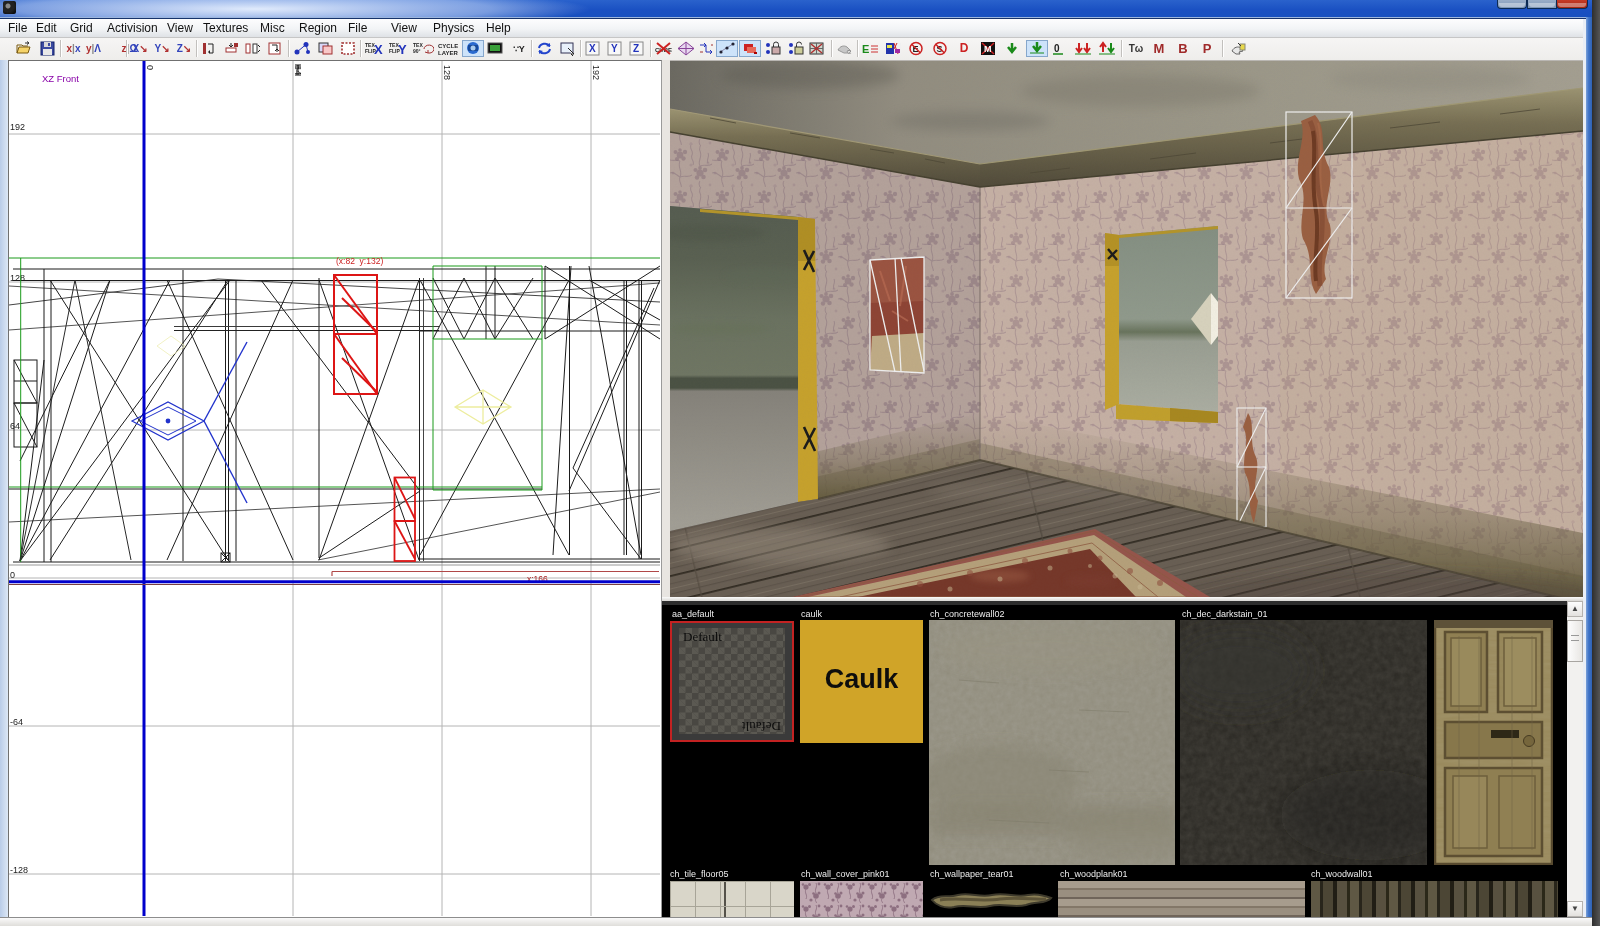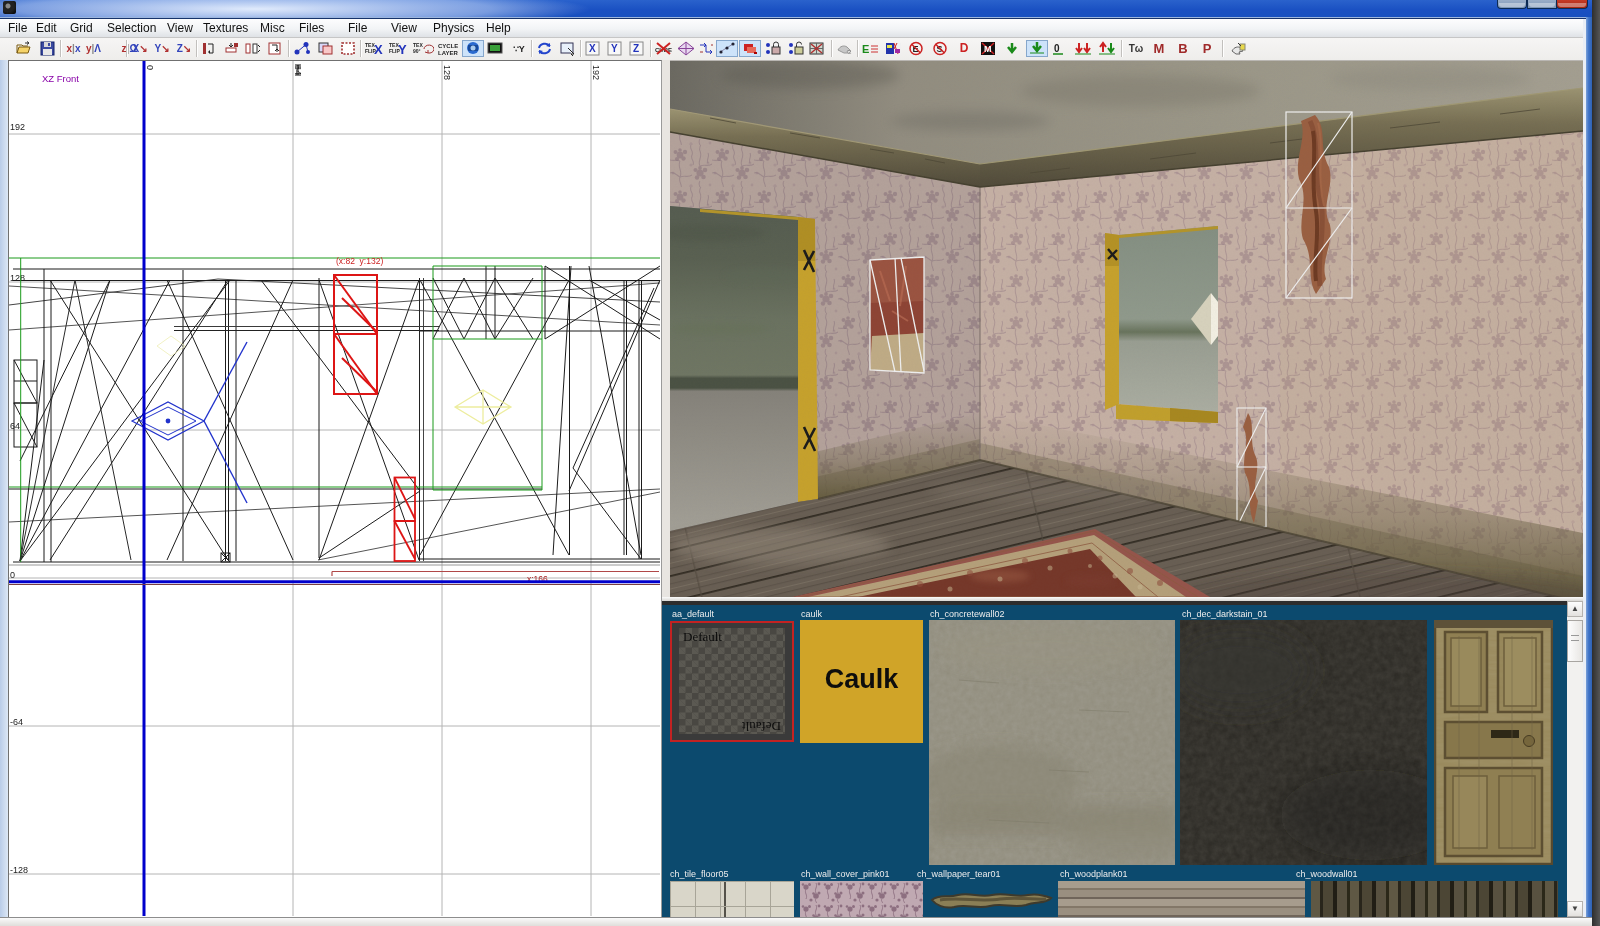--- a/index.html
+++ b/index.html
@@ -31,21 +31,21 @@
 
 #lbord{left:0;top:60px;width:8px;height:858px;background:linear-gradient(90deg,#b9cce8,#dce7f5);}
 #rbord1{left:1583px;top:19px;width:3px;height:899px;background:#e9eef6;}
 #rbord2{left:1586px;top:17px;width:6px;height:901px;background:linear-gradient(90deg,#7aa0d8,#3e73c8 45%,#2f62b4);}
 #desk{left:1592px;top:0;width:8px;height:926px;background:linear-gradient(90deg,#2e2e2e,#555);}
 #bbord{left:0;top:917px;width:1592px;height:9px;background:linear-gradient(#fafafa,#dcdad6);border-top:1px solid #8d8d8d;}
 #v2d{left:8px;top:60px;width:654px;height:857px;background:#fff;border-top:1px solid #707070;border-left:1px solid #707070;border-right:1px solid #9a9a9a;box-sizing:border-box;}
 #vsplit{left:662px;top:60px;width:8px;height:541px;background:#e8e5e1;}
 #v3d{left:670px;top:61px;width:913px;height:536px;background:#888;}
 #hsplit{left:662px;top:597px;width:921px;height:4px;background:linear-gradient(#fbfbfb,#d9d7d3);}
-#texpanel{left:662px;top:601px;width:905px;height:316px;background:#0c4a6e;}
+#texpanel{left:662px;top:601px;width:905px;height:316px;background:#000000;}
 #texdark{left:662px;top:601px;width:905px;height:4px;background:#2d2d2d;}
 .tlabel{position:absolute;font-size:9px;color:#ececec;}
 
 #sbar{left:1567px;top:601px;width:16px;height:316px;background:#f2f1ef;}
 .sbtn{position:absolute;left:0px;width:16px;height:16px;background:linear-gradient(#fdfdfd,#e3e1de);border:1px solid #b5b2ae;box-sizing:border-box;color:#444;font-size:8px;text-align:center;line-height:14px;}
 #sthumb{position:absolute;left:0px;top:19px;width:16px;height:42px;background:linear-gradient(90deg,#fdfdfd,#e8e6e3);border:1px solid #a8a5a1;box-sizing:border-box;}
 </style>
 </head>
 <body>
 <div id="win">
@@ -60,25 +60,25 @@
     </div>
  <div class="abs wbtn" id="bcls">
       <span class="sh"></span>
     </div>
  <div class="abs" id="tsep1"></div>
     <div class="abs" id="tsep2"></div>
  <div class="abs" id="menubar">
   <span class="mi" style="left:8px">File</span>
       <span class="mi" style="left:36px">Edit</span>
   <span class="mi" style="left:70px">Grid</span>
-      <span class="mi" style="left:107px">Selection</span>
+      <span class="mi" style="left:107px">Activision</span>
   <span class="mi" style="left:167px">View</span>
       <span class="mi" style="left:203px">Textures</span>
   <span class="mi" style="left:260px">Misc</span>
-      <span class="mi" style="left:299px">Files</span>
+      <span class="mi" style="left:299px">Region</span>
   <span class="mi" style="left:348px">File</span>
       <span class="mi" style="left:391px">View</span>
   <span class="mi" style="left:433px">Physics</span>
       <span class="mi" style="left:486px">Help</span>
  </div>
  <div class="abs" id="toolbar">
       <span class="ic" style="left:16px;width:17px;"><svg width="17" height="15">
           <path d="M1 12 L3 6 L14 6 L12 12 Z" fill="#f5d36a" stroke="#7a5a10"></path>
           <path d="M1 12 L1 4 L6 4 L7 5 L12 5" fill="none" stroke="#7a5a10"></path>
           <path d="M9 2 L13 2 M13 2 L11 0.5 M13 2 L11 3.5" stroke="#333" fill="none"></path>
@@ -628,23 +628,23 @@
     </div>
  <div class="abs" id="hsplit"></div>
  <div class="abs" id="texpanel">
       <span class="tlabel" style="left:10px;top:8px">aa_default</span>
  <span class="tlabel" style="left:139px;top:8px">caulk</span>
  <span class="tlabel" style="left:268px;top:8px">ch_concretewall02</span>
  <span class="tlabel" style="left:520px;top:8px">ch_dec_darkstain_01</span>
  <span class="tlabel" style="left:772px;top:24px">ch_door_10</span>
  <span class="tlabel" style="left:8px;top:268px">ch_tile_floor05</span>
  <span class="tlabel" style="left:139px;top:268px">ch_wall_cover_pink01</span>
- <span class="tlabel" style="left:255px;top:268px">ch_wallpaper_tear01</span>
+ <span class="tlabel" style="left:268px;top:268px">ch_wallpaper_tear01</span>
  <span class="tlabel" style="left:398px;top:268px">ch_woodplank01</span>
- <span class="tlabel" style="left:634px;top:268px">ch_woodwall01</span>
+ <span class="tlabel" style="left:649px;top:268px">ch_woodwall01</span>
  <div class="abs" style="left:8px;top:20px;width:120px;height:117px;border:2px solid #c32222;background:#3a3a3a;">
         <div style="position:absolute;left:7px;top:5px;right:7px;bottom:6px;background-color:#494742;background-image:linear-gradient(45deg,#5b5952 25%,transparent 25%,transparent 75%,#5b5952 75%),linear-gradient(45deg,#5b5952 25%,transparent 25%,transparent 75%,#5b5952 75%);background-size:13px 13px;background-position:0 0,6.5px 6.5px;"></div>
         <div style="position:absolute;left:11px;top:6px;font-family:'Liberation Serif',serif;font-size:13px;color:#0c0c0c">Default</div>
         <div style="position:absolute;right:11px;bottom:6px;font-family:'Liberation Serif',serif;font-size:13px;color:#0c0c0c;transform:rotate(180deg)">Default</div>
       </div>
  <div class="abs" style="left:138px;top:19px;width:123px;height:123px;background:#d0a428;">
         <div style="position:absolute;left:0;top:44px;width:123px;text-align:center;font-size:27px;font-weight:bold;color:#0d0d0d">Caulk</div>
       </div>
  <div class="abs" style="left:267px;top:19px;width:246px;height:245px;"><svg width="246" height="245">
           <defs>

